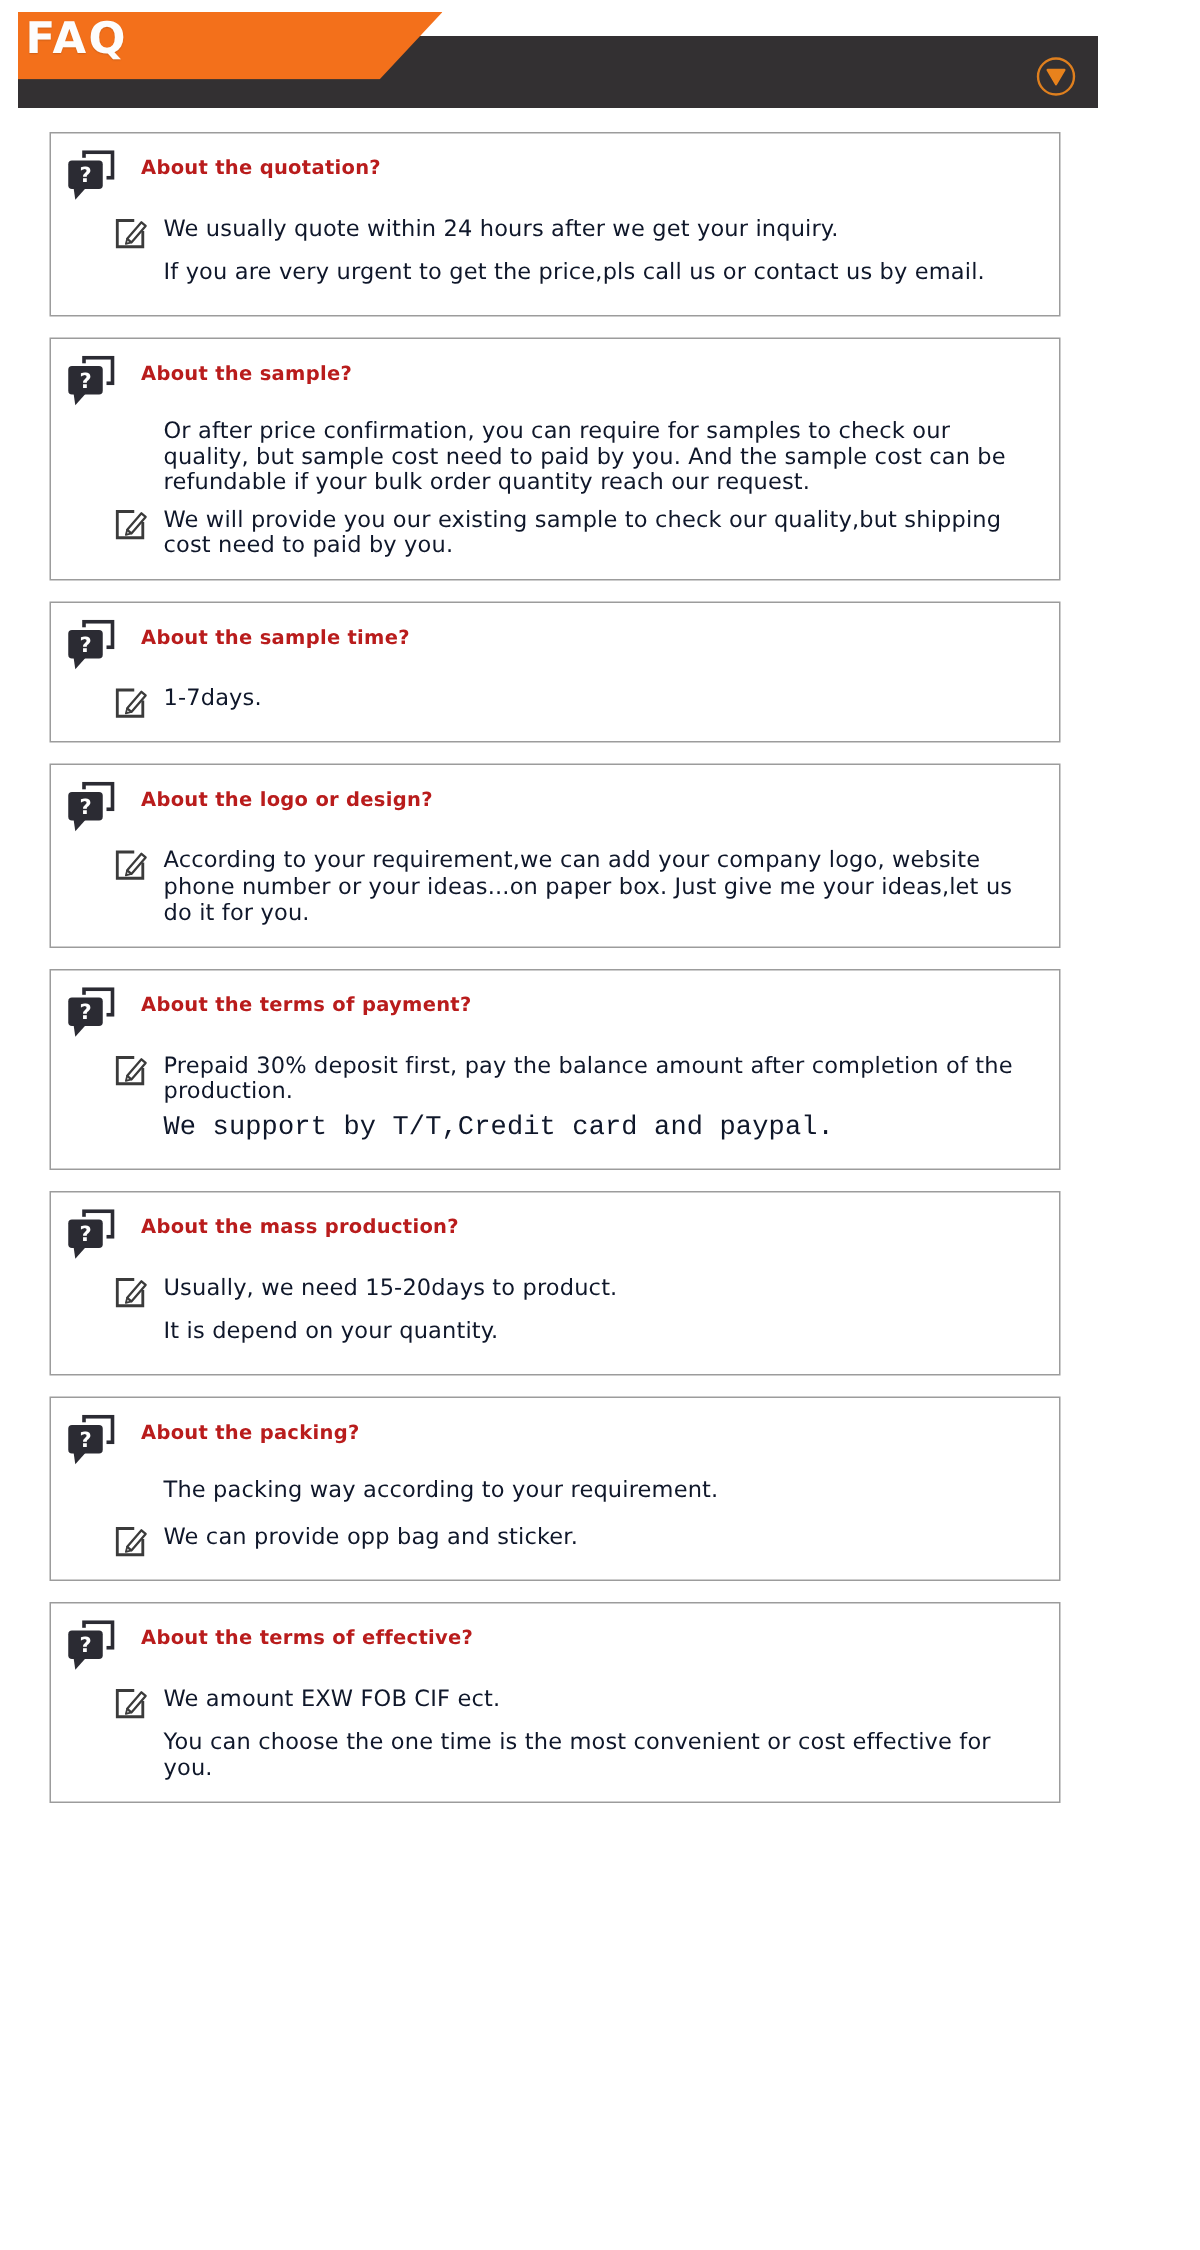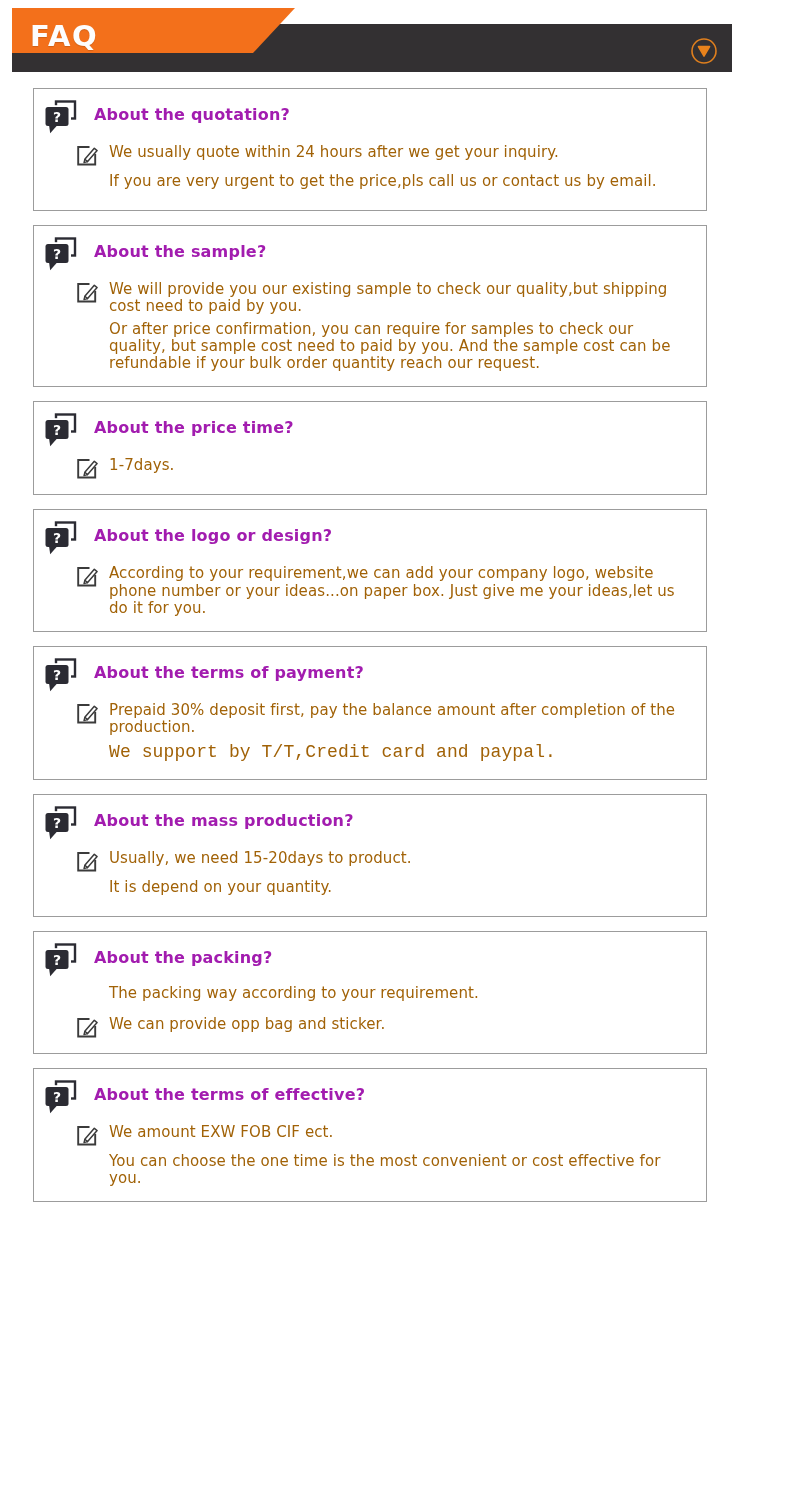--- a/index.html
+++ b/index.html
@@ -22,22 +22,22 @@
     position: absolute; right: 14px; bottom: 7px;
     width: 28px; height: 28px;
     padding: 0; border: none; background: transparent;
     cursor: pointer; line-height: 0;
   }
   .banner {
     position: absolute; left: 12px; top: 8px;
     width: 283px; height: 45px;
     background: #f3701b;
     clip-path: polygon(0 0, 100% 0, calc(100% - 42px) 100%, 0 100%);
-    display: flex; align-items: flex-end;
-    padding-left: 18px; box-sizing: border-box;
+    display: flex; align-items: flex-start;
+    padding-left: 5px; box-sizing: border-box;
   }
   .banner-title {
     color: #fdfdfd;
     font-size: 29px; font-weight: bold;
     letter-spacing: 1.5px;
     text-shadow: 0 1px 1px rgba(0,0,0,0.15);
   }
 
   
   .faq-list {
@@ -48,32 +48,32 @@
     box-sizing: border-box;
     border: 1.5px solid #9c9c9c;
     background: #fff;
     margin-bottom: 14px;
     padding: 10px 14px 14px 10px;
   }
   .q-row { display: flex; align-items: flex-start; }
   .q-icon { width: 34px; height: 37px; flex: 0 0 auto; line-height: 0; }
   .q-title {
     margin: 6px 0 0 16px;
-    font-size: 16px; font-weight: bold;
-    color: #a21caf; letter-spacing: 0.2px;
+    font-size: 13px; font-weight: bold;
+    color: #b91c1c; letter-spacing: 0.2px;
   }
   .a-row { display: flex; margin-left: 31px; margin-top: 7px; }
   .a-row.no-icon { margin-top: 5px; }
   .a-icon { width: 24px; height: 23px; flex: 0 0 auto; line-height: 0; margin-top: 1px; }
   .a-row.no-icon .a-icon { visibility: hidden; }
   .a-text {
     margin: 1px 0 0 10px;
     max-width: 596px;
     font-size: 15px; line-height: 1.14;
-    color: #a16207; letter-spacing: 0.1px;
+    color: #0f172a; letter-spacing: 0.1px;
   }
   .a-text.alt-font {
     font-family: Liberation Mono, monospace;
     font-size: 18px;
   }
 </style>
 </head>
 <body>
 
 <header class="header">
@@ -151,65 +151,65 @@
           <path d="M3 27 L15 27 L4.5 37 Z" fill="#ffffff"></path>
 
           <rect x="1.5" y="8" width="23" height="19" rx="2.5" fill="#2b2b33"></rect>
           <path d="M5 26 L13.5 26 L6.2 34.2 Z" fill="#2b2b33"></path>
           <text x="13" y="22.5" text-anchor="middle" font-size="14" font-weight="bold" fill="#ffffff" font-family="DejaVu Sans, sans-serif">?</text>
         </svg>
       </span>
       <h3 class="q-title">About the sample?</h3>
     </div>
 
+  <div class="a-row no-icon">
+    <span class="a-icon">
+      <svg width="24" height="23" viewBox="0 0 24 23">
+
+        <path d="M14.5 3 H3.2 V20.5 H20.2 V10" fill="none" stroke="#3b3b3b" stroke-width="1.9"></path>
+
+        <path d="M9.8 15.2 L19.3 4.2 L22.1 6.6 L12.6 17.6 Z" fill="#ffffff" stroke="#3b3b3b" stroke-width="1.5" stroke-linejoin="round"></path>
+
+        <path d="M9.8 15.2 L8.9 18.6 L12.6 17.6" fill="none" stroke="#3b3b3b" stroke-width="1.2" stroke-linejoin="round"></path>
+      </svg>
+    </span>
+    <p class="a-text">Or after price confirmation, you can require for samples to check our quality, but sample cost need to paid by you. And the sample cost can be refundable if your bulk order quantity reach our request.</p>
+  </div>
+
   <div class="a-row">
     <span class="a-icon">
       <svg width="24" height="23" viewBox="0 0 24 23">
 
         <path d="M14.5 3 H3.2 V20.5 H20.2 V10" fill="none" stroke="#3b3b3b" stroke-width="1.9"></path>
 
         <path d="M9.8 15.2 L19.3 4.2 L22.1 6.6 L12.6 17.6 Z" fill="#ffffff" stroke="#3b3b3b" stroke-width="1.5" stroke-linejoin="round"></path>
 
         <path d="M9.8 15.2 L8.9 18.6 L12.6 17.6" fill="none" stroke="#3b3b3b" stroke-width="1.2" stroke-linejoin="round"></path>
       </svg>
     </span>
     <p class="a-text">We will provide you our existing sample to check our quality,but shipping cost need to paid by you.</p>
   </div>
-
-  <div class="a-row no-icon">
-    <span class="a-icon">
-      <svg width="24" height="23" viewBox="0 0 24 23">
-
-        <path d="M14.5 3 H3.2 V20.5 H20.2 V10" fill="none" stroke="#3b3b3b" stroke-width="1.9"></path>
-
-        <path d="M9.8 15.2 L19.3 4.2 L22.1 6.6 L12.6 17.6 Z" fill="#ffffff" stroke="#3b3b3b" stroke-width="1.5" stroke-linejoin="round"></path>
-
-        <path d="M9.8 15.2 L8.9 18.6 L12.6 17.6" fill="none" stroke="#3b3b3b" stroke-width="1.2" stroke-linejoin="round"></path>
-      </svg>
-    </span>
-    <p class="a-text">Or after price confirmation, you can require for samples to check our quality, but sample cost need to paid by you. And the sample cost can be refundable if your bulk order quantity reach our request.</p>
-  </div>
-</section>
-
-  <section class="faq-card">
-    <div class="q-row">
-      <span class="q-icon">
-        <svg width="34" height="37" viewBox="0 0 34 37">
-
-          <rect x="12" y="2.5" width="19" height="17" fill="none" stroke="#2b2b33" stroke-width="2.4"></rect>
-
-          <rect x="0" y="6.2" width="27" height="22.6" fill="#ffffff"></rect>
-          <path d="M3 27 L15 27 L4.5 37 Z" fill="#ffffff"></path>
-
-          <rect x="1.5" y="8" width="23" height="19" rx="2.5" fill="#2b2b33"></rect>
-          <path d="M5 26 L13.5 26 L6.2 34.2 Z" fill="#2b2b33"></path>
-          <text x="13" y="22.5" text-anchor="middle" font-size="14" font-weight="bold" fill="#ffffff" font-family="DejaVu Sans, sans-serif">?</text>
-        </svg>
-      </span>
-      <h3 class="q-title">About the price time?</h3>
+</section>
+
+  <section class="faq-card">
+    <div class="q-row">
+      <span class="q-icon">
+        <svg width="34" height="37" viewBox="0 0 34 37">
+
+          <rect x="12" y="2.5" width="19" height="17" fill="none" stroke="#2b2b33" stroke-width="2.4"></rect>
+
+          <rect x="0" y="6.2" width="27" height="22.6" fill="#ffffff"></rect>
+          <path d="M3 27 L15 27 L4.5 37 Z" fill="#ffffff"></path>
+
+          <rect x="1.5" y="8" width="23" height="19" rx="2.5" fill="#2b2b33"></rect>
+          <path d="M5 26 L13.5 26 L6.2 34.2 Z" fill="#2b2b33"></path>
+          <text x="13" y="22.5" text-anchor="middle" font-size="14" font-weight="bold" fill="#ffffff" font-family="DejaVu Sans, sans-serif">?</text>
+        </svg>
+      </span>
+      <h3 class="q-title">About the sample time?</h3>
     </div>
 
   <div class="a-row">
     <span class="a-icon">
       <svg width="24" height="23" viewBox="0 0 24 23">
 
         <path d="M14.5 3 H3.2 V20.5 H20.2 V10" fill="none" stroke="#3b3b3b" stroke-width="1.9"></path>
 
         <path d="M9.8 15.2 L19.3 4.2 L22.1 6.6 L12.6 17.6 Z" fill="#ffffff" stroke="#3b3b3b" stroke-width="1.5" stroke-linejoin="round"></path>
 

